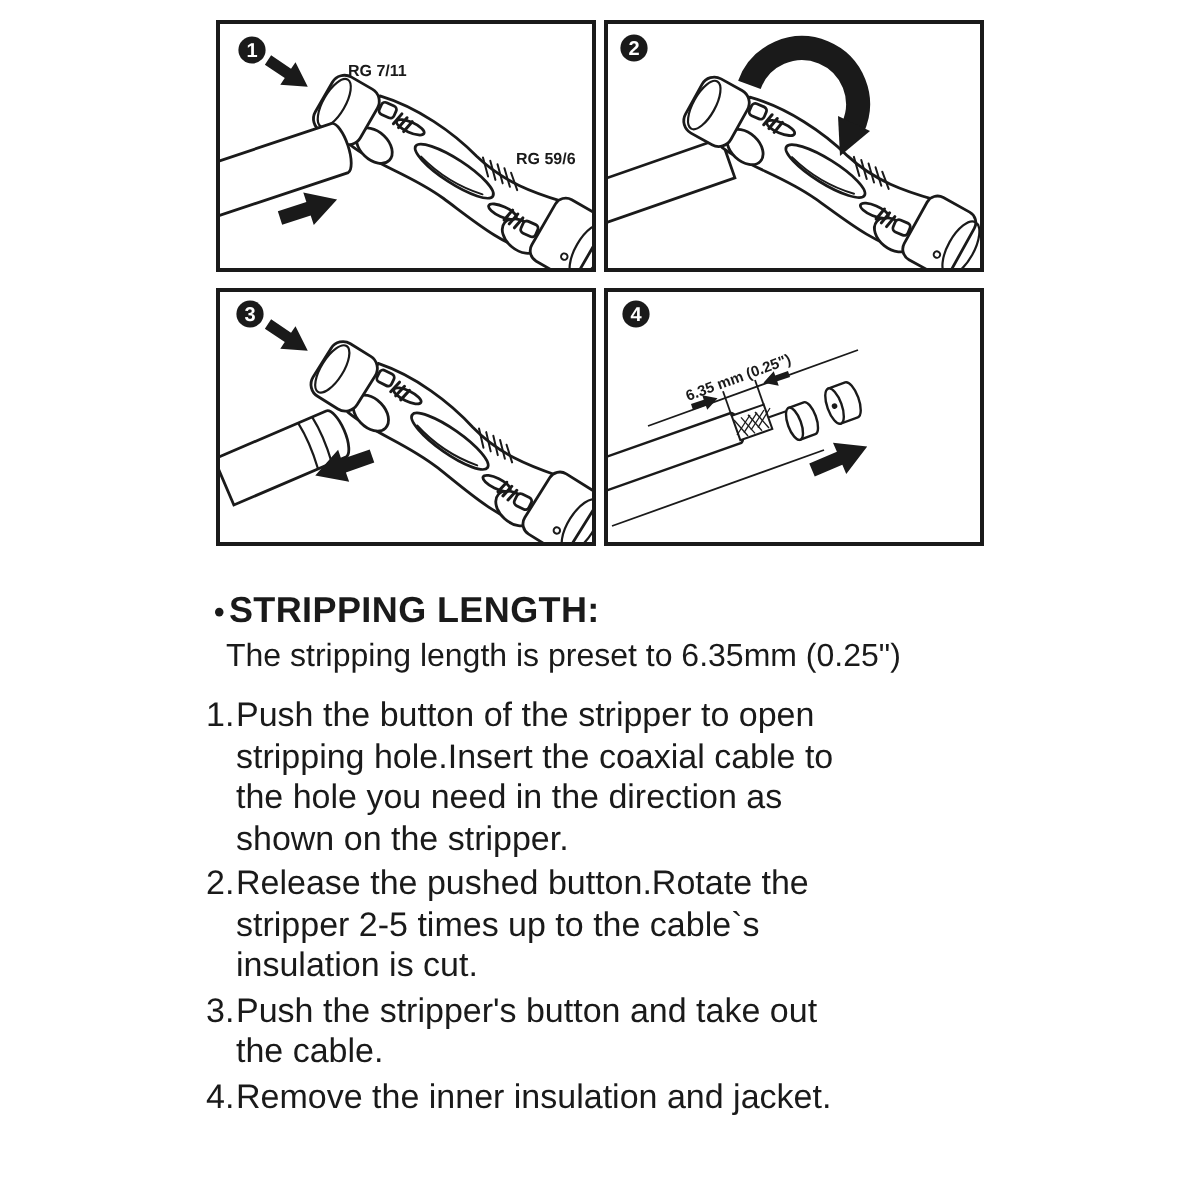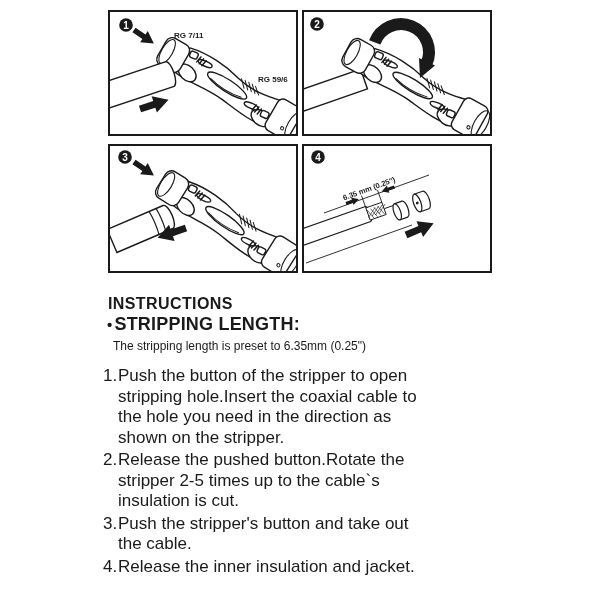--- a/index.html
+++ b/index.html
@@ -11,21 +11,21 @@
   .panel svg{display:block;width:100%;height:100%;}
   #p1{left:108px;top:10px;width:190px;height:126px;}
   #p2{left:302px;top:10px;width:190px;height:126px;}
   #p3{left:108px;top:144px;width:190px;height:129px;}
   #p4{left:302px;top:144px;width:190px;height:129px;}
   .defs{position:absolute;width:0;height:0;}
   .textblock{position:absolute;left:103px;top:294px;width:400px;color:#1a1a1a;}
   .tb-title{font-size:16px;font-weight:bold;line-height:19px;padding-left:5px;letter-spacing:.4px;}
   .tb-heading{font-size:18px;font-weight:bold;line-height:22px;padding-left:4px;letter-spacing:.2px;}
   .tb-heading .bullet{font-size:15px;margin-right:2px;}
-  .tb-body{font-size:12px;line-height:21px;padding-left:10px;}
+  .tb-body{font-size:16px;line-height:21px;padding-left:10px;}
   .tb-gap{height:8px;}
   .steps{margin-top:1px;}
   .step{display:flex;font-size:17px;line-height:20.5px;margin-bottom:2px;}
   .step-num{width:15px;flex:none;}
   .step-text{white-space:pre-line;flex:1;}
 </style>
 </head>
 <body>
 
 <div class="page">
@@ -157,21 +157,20 @@
       <text transform="translate(40,54.5) rotate(-20)" font-size="7.5" font-weight="bold" fill="#1a1a1a" font-family="Liberation Sans, sans-serif">6.35 mm (0.25")</text>
       <use href="#arrow" transform="translate(102,89) rotate(-23)" fill="#1a1a1a"></use>
       <g>
         <circle cx="14" cy="11" r="6.8" fill="#1a1a1a"></circle>
         <text x="14" y="14.6" text-anchor="middle" font-size="10" font-weight="bold" fill="#ffffff" font-family="Liberation Sans, sans-serif">4</text>
       </g>
     </svg>
   </div>
 
   <div class="textblock">
-    <div class="tb-title">INSTRUCTIONS</div>
 
     <div class="tb-heading"><span class="bullet">•</span><span>STRIPPING LENGTH:</span></div>
     <div class="tb-body">The stripping length is preset to 6.35mm (0.25")</div>
 
     <div class="tb-gap"></div>
 
 
     <div class="steps">
       <div class="step">
         <span class="step-num">1.</span>
@@ -186,18 +185,18 @@
 stripper 2-5 times up to the cable`s
 insulation is cut.</span>
       </div>
       <div class="step">
         <span class="step-num">3.</span>
         <span class="step-text">Push the stripper's button and take out
 the cable.</span>
       </div>
       <div class="step">
         <span class="step-num">4.</span>
-        <span class="step-text">Release the inner insulation and jacket.</span>
+        <span class="step-text">Remove the inner insulation and jacket.</span>
       </div>
     </div>
   </div>
 
 </div>
 
 </body></html>

